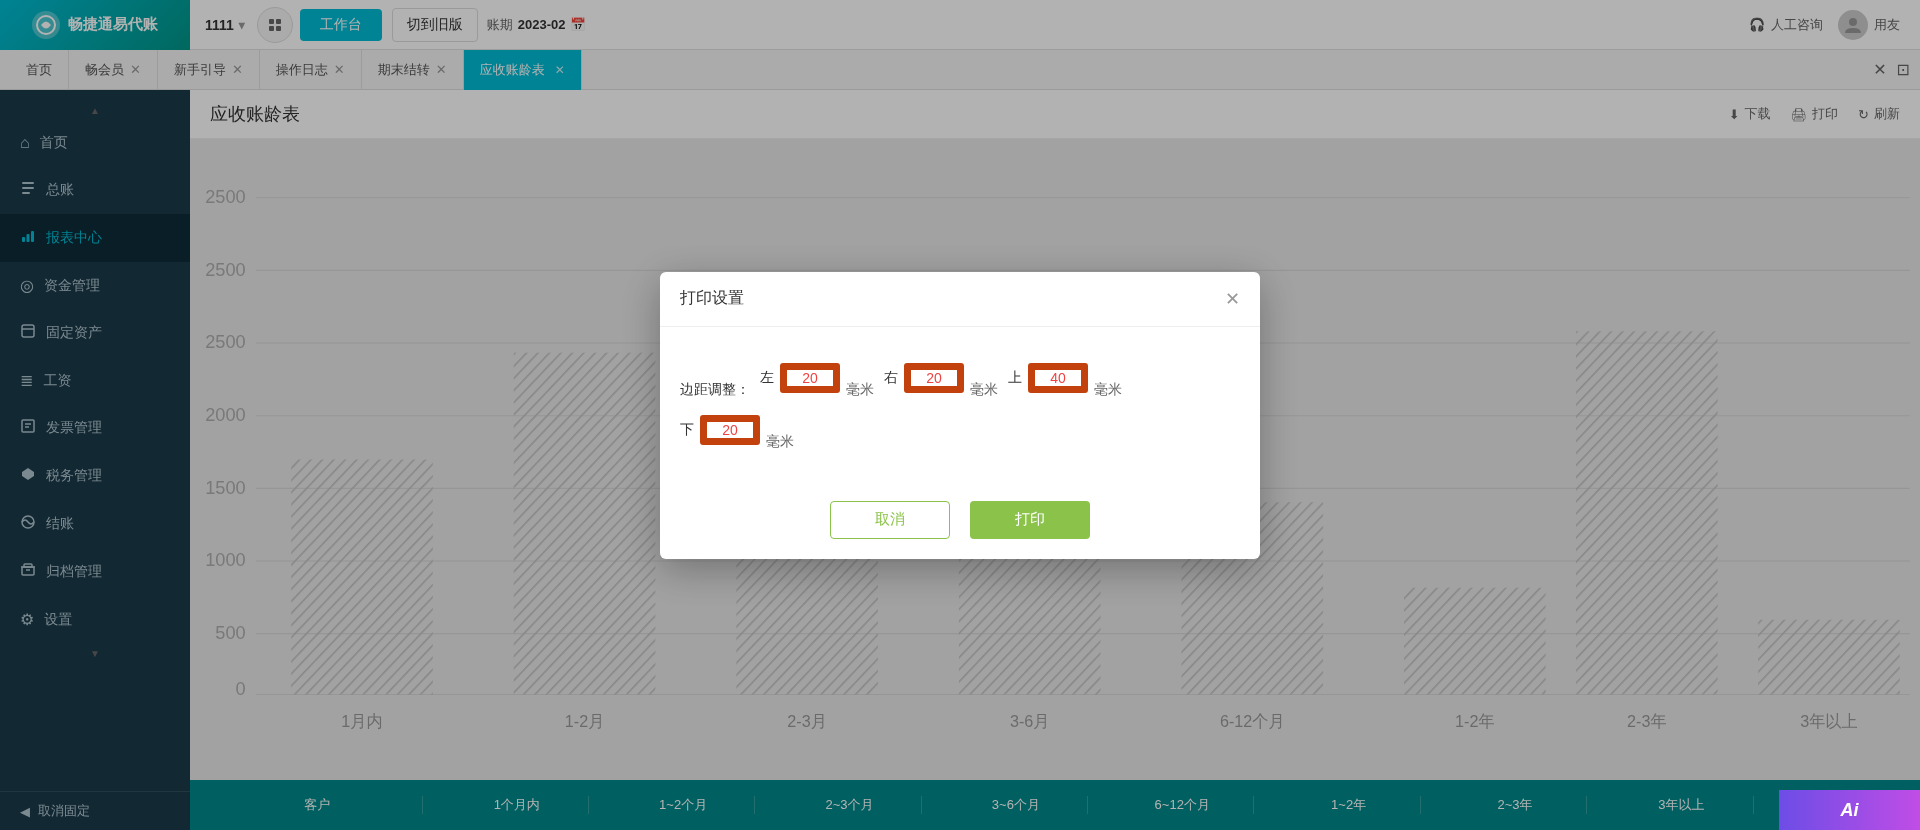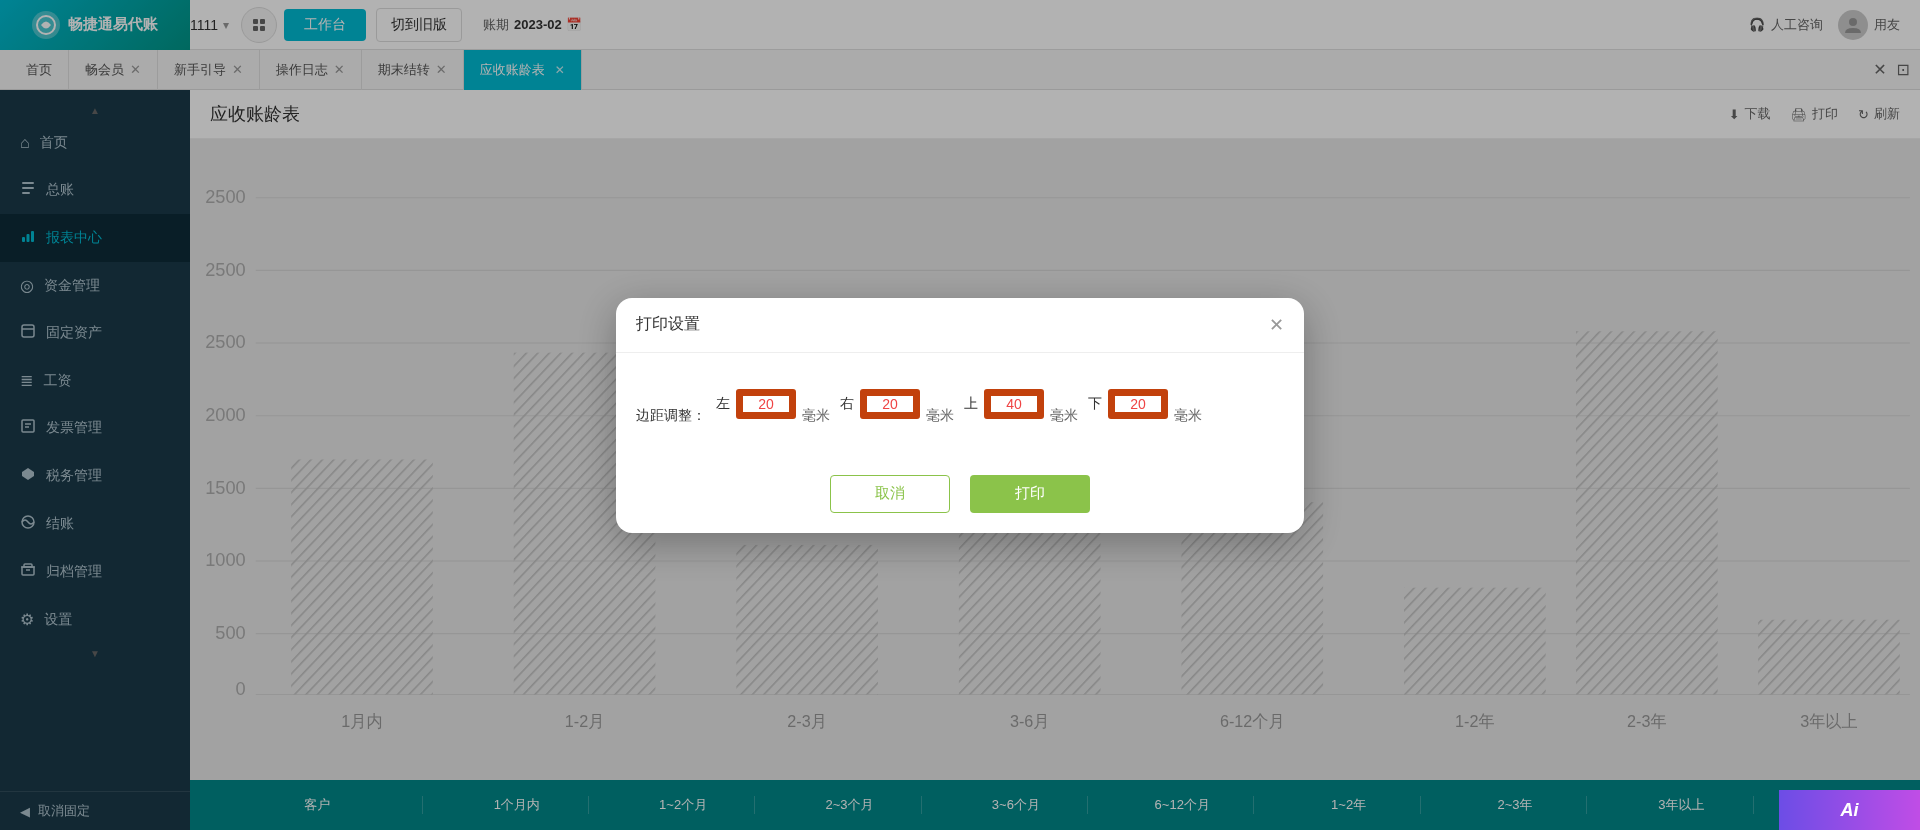--- a/index.html
+++ b/index.html
@@ -28,22 +28,23 @@
       flex-shrink: 0;
     }
     .logo-area .logo-icon {
       width: 28px; height: 28px; margin-right: 8px;
       background: rgba(255,255,255,0.3);
       border-radius: 50%;
       display: flex; align-items: center; justify-content: center;
       font-size: 16px;
     }
     .company-selector {
-      display: flex; align-items: center; margin-left: 0;
+      display: flex; align-items: center; margin-left: 15px;
       cursor: pointer;
+      font-weight: bold;
     }
     .company-name {
       font-size: 14px; color: #333; margin-right: 5px;
     }
     .chevron-down { color: #999; font-size: 12px; }
     .header-icon-btn {
       width: 36px; height: 36px; border-radius: 50%;
       border: 1px solid #ddd; background: #f5f5f5;
       display: flex; align-items: center; justify-content: center;
       margin-left: 12px; cursor: pointer; color: #666;
@@ -62,21 +63,21 @@
       margin-left: 10px;
       background: #fff;
       color: #333;
       border: 1px solid #ddd;
       padding: 7px 14px;
       border-radius: 4px;
       cursor: pointer;
       font-size: 14px;
     }
     .period-label {
-      margin-left: 21px; color: #666; font-size: 13px;
+      margin-left: 9px; color: #666; font-size: 13px;
     }
     .period-value {
       margin-left: 5px; color: #333; font-size: 13px; font-weight: bold;
     }
     .period-icon { margin-left: 5px; color: #00bcd4; cursor: pointer; }
     .header-right {
       margin-left: auto;
       display: flex; align-items: center; padding-right: 20px; gap: 15px;
     }
     .consult-btn {
@@ -217,22 +218,22 @@
       position: fixed;
       top: 0; left: 0; right: 0; bottom: 0;
       background: rgba(0,0,0,0.3);
       display: flex;
       align-items: center;
       justify-content: center;
       z-index: 1000;
     }
     .modal {
       background: #fff;
-      border-radius: 16px;
-      width: 688px;
+      border-radius: 6px;
+      width: 600px;
       box-shadow: 0 10px 40px rgba(0,0,0,0.3);
     }
     .modal-header {
       display: flex; align-items: center; justify-content: space-between;
       padding: 16px 20px;
       border-bottom: 1px solid #eee;
     }
     .modal-title { font-size: 16px; color: #333; }
     .modal-close { cursor: pointer; color: #999; font-size: 18px; background: none; border: none; }
     .modal-body { padding: 30px 20px; }

